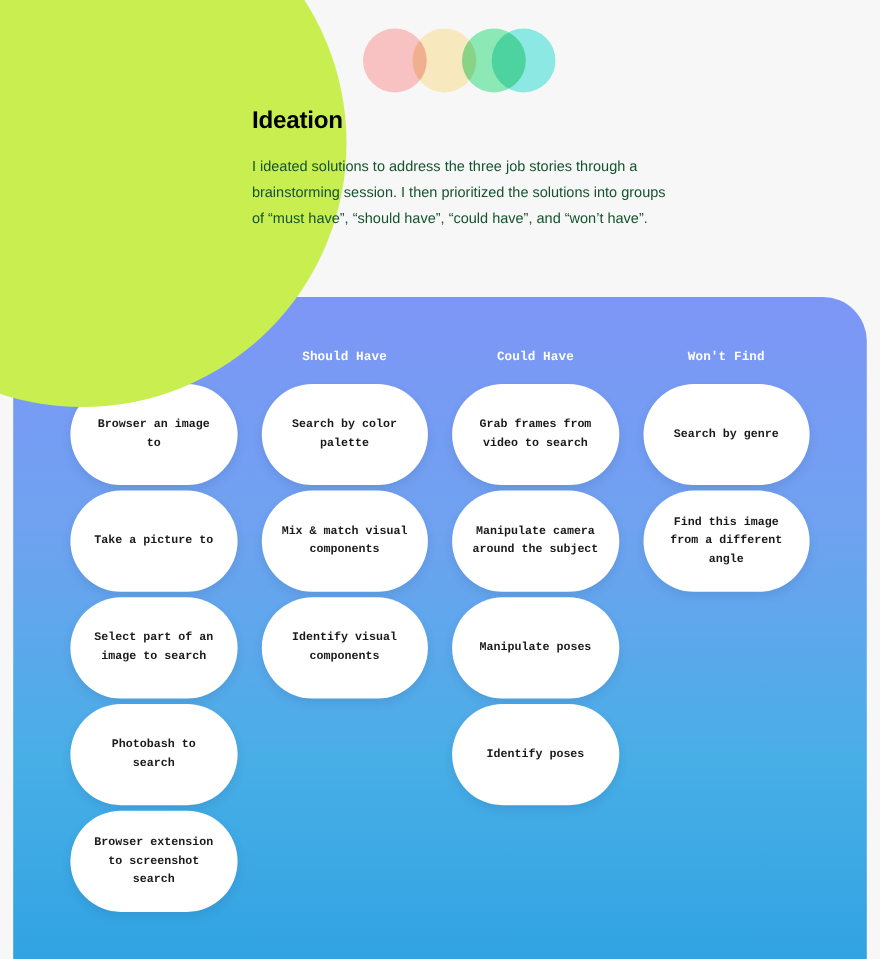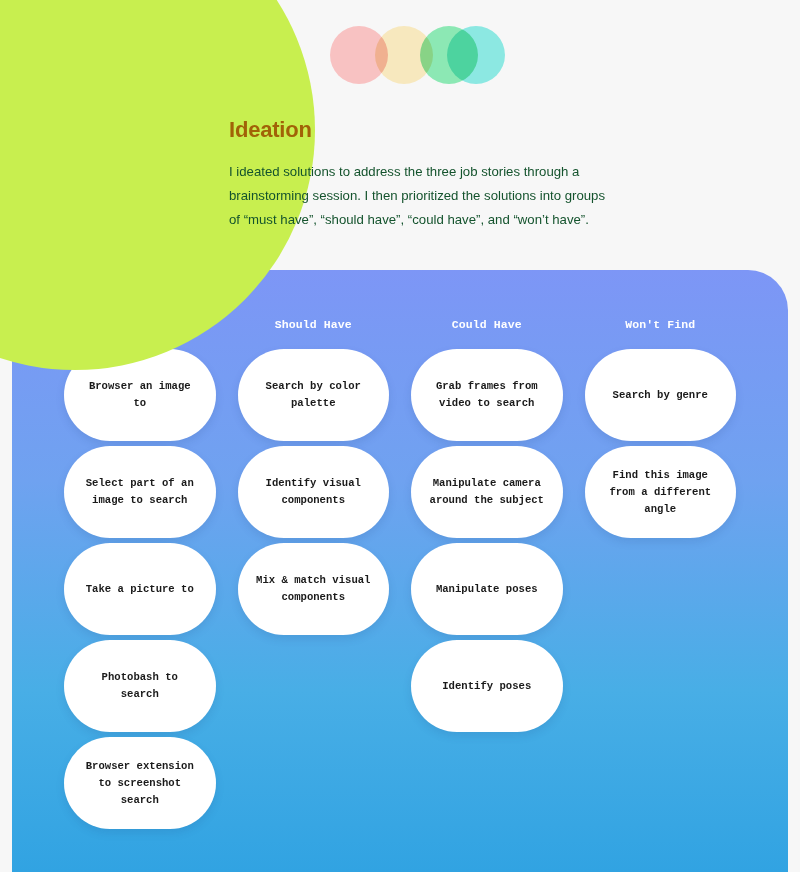--- a/index.html
+++ b/index.html
@@ -53,24 +53,23 @@
   #header-block {
     position: absolute;
     left: 229px;
     top: 96px;
     width: 400px;
     z-index: 5;
   }
   #page-title {
     font-size: 22px;
     font-weight: bold;
-    color: #a16207;
+    color: #000000;
     letter-spacing: -0.2px;
     margin-bottom: 17px;
-    margin-top: 21px;
   }
   #page-description {
     font-size: 13.2px;
     line-height: 24px;
     color: #14532d;
     max-width: 378px;
   }
 
   
   #matrix-panel {
@@ -153,32 +152,32 @@
   <div id="page-title">Ideation</div>
   <div id="page-description">I ideated solutions to address the three job stories through a brainstorming session.  I then prioritized the solutions into groups of “must have”, “should have”, “could have”, and “won’t have”.</div>
 </div>
 
 <div id="matrix-panel">
   <div id="matrix-columns">
       <div class="matrix-column">
         <div class="column-header">Must Have</div>
         <div class="card-stack">
           <div class="idea-card">Browser an image to</div>
+          <div class="idea-card">Take a picture to</div>
           <div class="idea-card">Select part of an image to search</div>
-          <div class="idea-card">Take a picture to</div>
           <div class="idea-card">Photobash to search</div>
           <div class="idea-card">Browser extension to screenshot search</div>
         </div>
       </div>
       <div class="matrix-column">
         <div class="column-header">Should Have</div>
         <div class="card-stack">
           <div class="idea-card">Search by color palette</div>
+          <div class="idea-card">Mix &amp; match visual components</div>
           <div class="idea-card">Identify visual components</div>
-          <div class="idea-card">Mix &amp; match visual components</div>
         </div>
       </div>
       <div class="matrix-column">
         <div class="column-header">Could Have</div>
         <div class="card-stack">
           <div class="idea-card">Grab frames from video to search</div>
           <div class="idea-card">Manipulate camera around the subject</div>
           <div class="idea-card">Manipulate poses</div>
           <div class="idea-card">Identify poses</div>
         </div>

